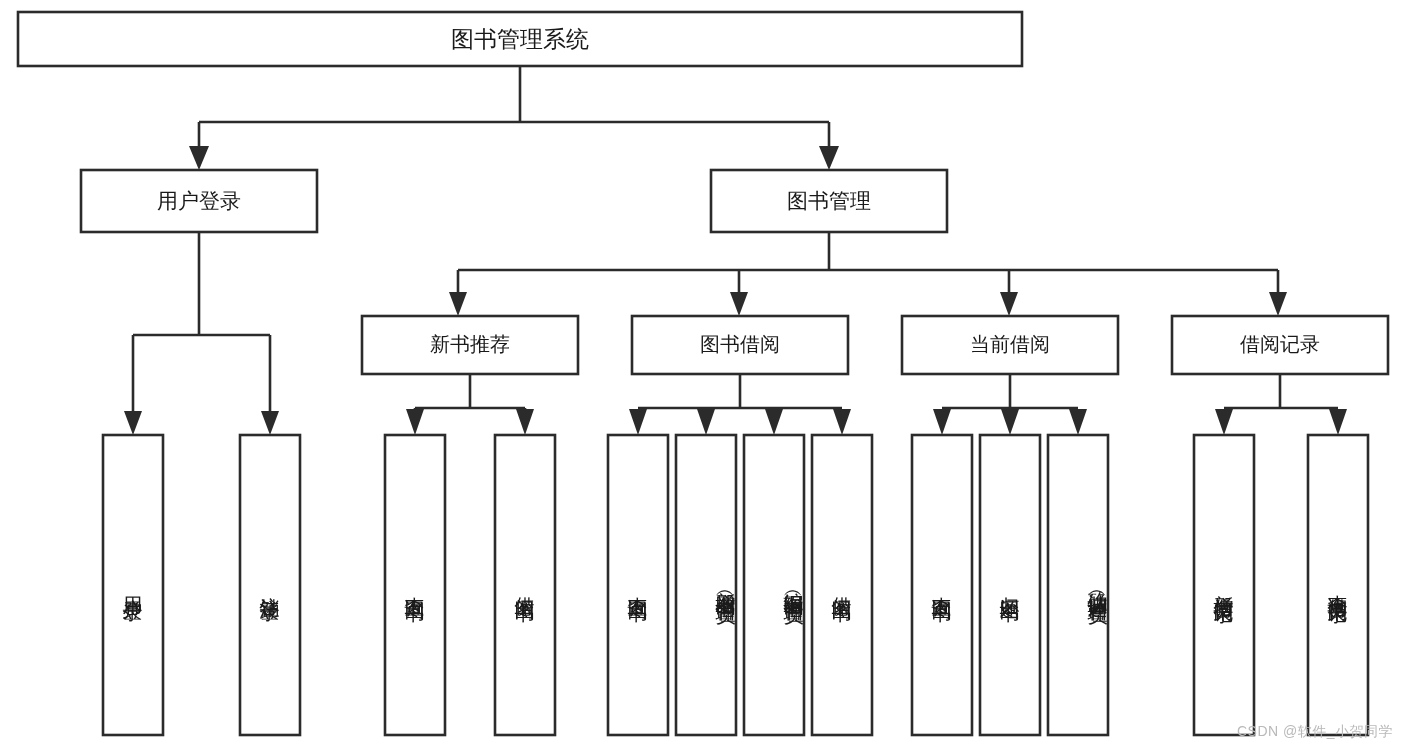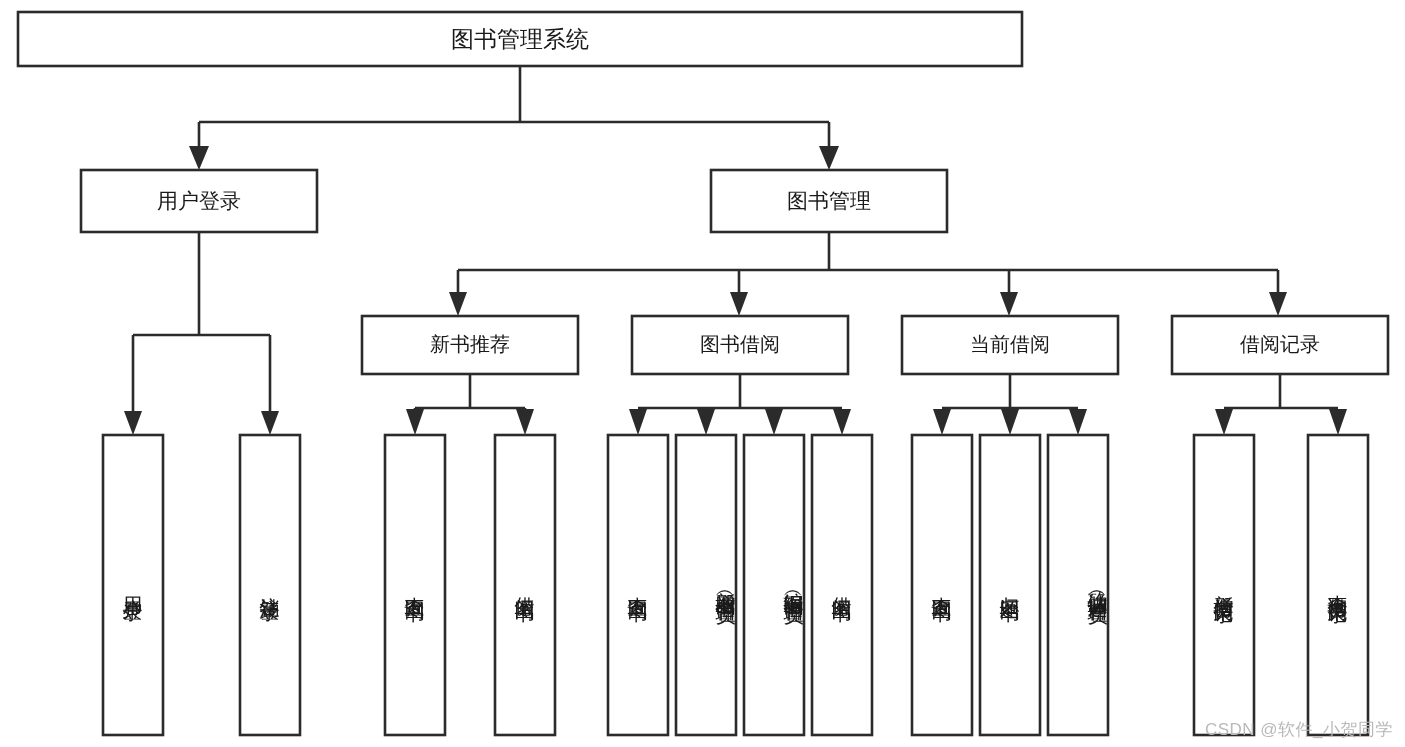--- a/index.html
+++ b/index.html
@@ -61,21 +61,21 @@
     align-items: center;
     justify-content: center;
     white-space: nowrap;
     pointer-events: none;
   }
   .watermark {
     position: absolute;
     right: 12px;
     bottom: 6px;
     font-family: "Liberation Sans", "DejaVu Sans", sans-serif;
-    font-size: 17px;
+    font-size: 14px;
     color: #b9b9b9;
     letter-spacing: 0.5px;
     white-space: nowrap;
   }
 </style>
 </head>
 <body>
 
 <div id="diagram-root">
 

